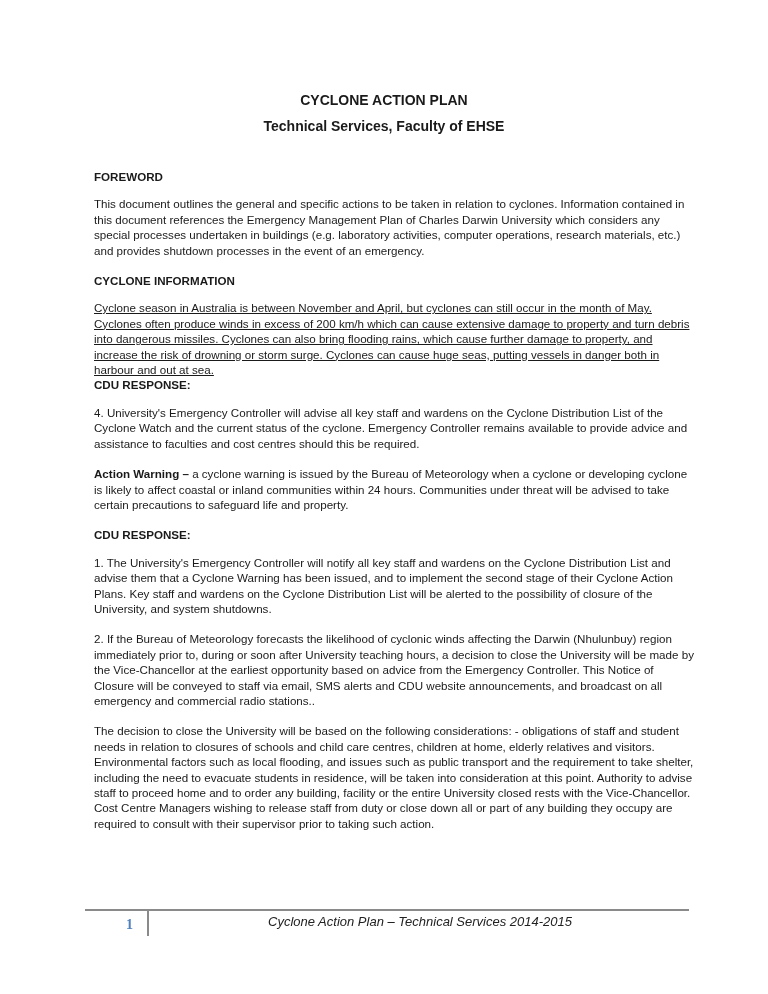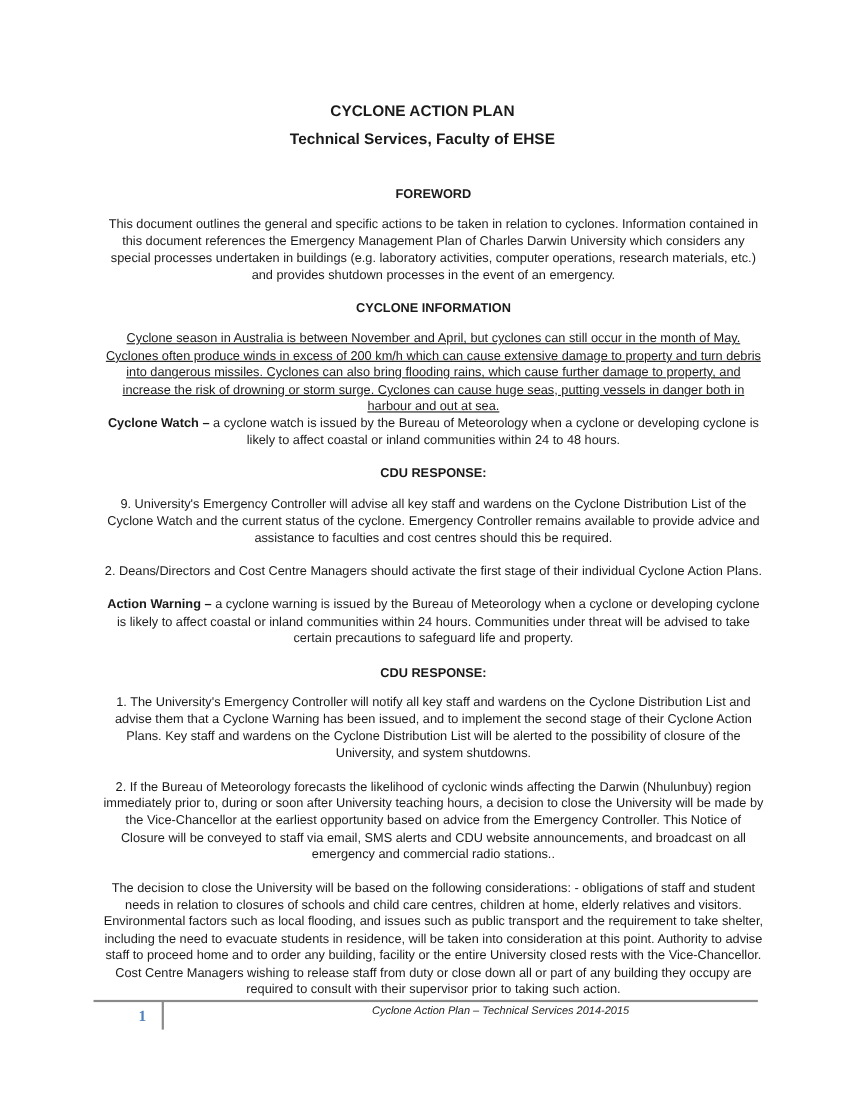--- a/index.html
+++ b/index.html
@@ -2,48 +2,46 @@
 <html><head>
   <meta charset="utf-8">
   <style>
     html, body { margin:0; padding:0; background:#ffffff; }
     body { width:768px; height:994px; position:relative; overflow:hidden;
            font-family:"Liberation Sans", sans-serif; color:#1a1a1a; }
     .page { position:absolute; left:0; top:0; width:768px; height:994px; }
     .title { position:absolute; left:0; width:768px; text-align:center; font-weight:bold; font-size:14px; }
     .t1 { top:92px; }
     .t2 { top:118px; }
-    .content { position:absolute; left:94px; top:169px; width:600px; font-size:11.6px; line-height:15.4px;text-align:center; }
+    .content { position:absolute; left:94px; top:169px; width:600px; font-size:11.6px; line-height:15.4px; }
     .content h2 { font-size:11.6px; font-weight:bold; margin:0 0 12px 0; }
     .content p { margin:0 0 15px 0; }
     .content p.tight { margin-bottom:0;text-decoration:underline; }
     .footer-line { position:absolute; left:85px; top:909px; width:604px; height:2px; background:#8a8a8a; }
     .footer-divider { position:absolute; left:147px; top:910px; width:2px; height:26px; background:#8a8a8a; }
     .page-num { position:absolute; left:126px; top:917px; font-family:"Liberation Serif", serif;
                 font-weight:bold; font-size:14px; color:#4f81bd; }
-    .footer-text { position:absolute; right:196px; top:914px; font-style:italic; font-size:10px; color:#222; }
+    .footer-text { position:absolute; right:196px; top:914px; font-style:italic; font-size:13px; color:#222; }
   </style>
 </head>
 <body>
 
 <div class="page">
   <div class="title t1">CYCLONE ACTION PLAN</div>
   <div class="title t2">Technical Services, Faculty of EHSE</div>
 
   <div class="content">
     <h2>FOREWORD</h2>
     <p>This document outlines the general and specific actions to be taken in relation to cyclones. Information contained in this document references the Emergency Management Plan of Charles Darwin University which considers any special processes undertaken in buildings (e.g. laboratory activities, computer operations, research materials, etc.) and provides shutdown processes in the event of an emergency.</p>
 
     <h2>CYCLONE INFORMATION</h2>
     <p class="tight">Cyclone season in Australia is between November and April, but cyclones can still occur in the month of May. Cyclones often produce winds in excess of 200 km/h which can cause extensive damage to property and turn debris into dangerous missiles. Cyclones can also bring flooding rains, which cause further damage to property, and increase the risk of drowning or storm surge. Cyclones can cause huge seas, putting vessels in danger both in harbour and out at sea.</p>
-    <p><b>Cyclone Watch –</b><span> a cyclone watch is issued by the Bureau of Meteorology when a cyclone or developing cyclone is likely to affect coastal or inland communities within 24 to 48 hours.</span></p>
 
     <h2>CDU RESPONSE:</h2>
-    <p>9. University's Emergency Controller will advise all key staff and wardens on the Cyclone Distribution List of the Cyclone Watch and the current status of the cyclone. Emergency Controller remains available to provide advice and assistance to faculties and cost centres should this be required.</p>
-    <p>2. Deans/Directors and Cost Centre Managers should activate the first stage of their individual Cyclone Action Plans.</p>
+    <p>4. University's Emergency Controller will advise all key staff and wardens on the Cyclone Distribution List of the Cyclone Watch and the current status of the cyclone. Emergency Controller remains available to provide advice and assistance to faculties and cost centres should this be required.</p>
 
     <p><b>Action Warning –</b><span> a cyclone warning is issued by the Bureau of Meteorology when a cyclone or developing cyclone is likely to affect coastal or inland communities within 24 hours. Communities under threat will be advised to take certain precautions to safeguard life and property.</span></p>
 
     <h2>CDU RESPONSE:</h2>
     <p>1. The University's Emergency Controller will notify all key staff and wardens on the Cyclone Distribution List and advise them that a Cyclone Warning has been issued, and to implement the second stage of their Cyclone Action Plans. Key staff and wardens on the Cyclone Distribution List will be alerted to the possibility of closure of the University, and system shutdowns.</p>
     <p>2. If the Bureau of Meteorology forecasts the likelihood of cyclonic winds affecting the Darwin (Nhulunbuy) region immediately prior to, during or soon after University teaching hours, a decision to close the University will be made by the Vice-Chancellor at the earliest opportunity based on advice from the Emergency Controller. This Notice of Closure will be conveyed to staff via email, SMS alerts and CDU website announcements, and broadcast on all emergency and commercial radio stations..</p>
     <p>The decision to close the University will be based on the following considerations: - obligations of staff and student needs in relation to closures of schools and child care centres, children at home, elderly relatives and visitors. Environmental factors such as local flooding, and issues such as public transport and the requirement to take shelter, including the need to evacuate students in residence, will be taken into consideration at this point. Authority to advise staff to proceed home and to order any building, facility or the entire University closed rests with the Vice-Chancellor. Cost Centre Managers wishing to release staff from duty or close down all or part of any building they occupy are required to consult with their supervisor prior to taking such action.</p>
   </div>
 
   <div class="footer-line"></div>

